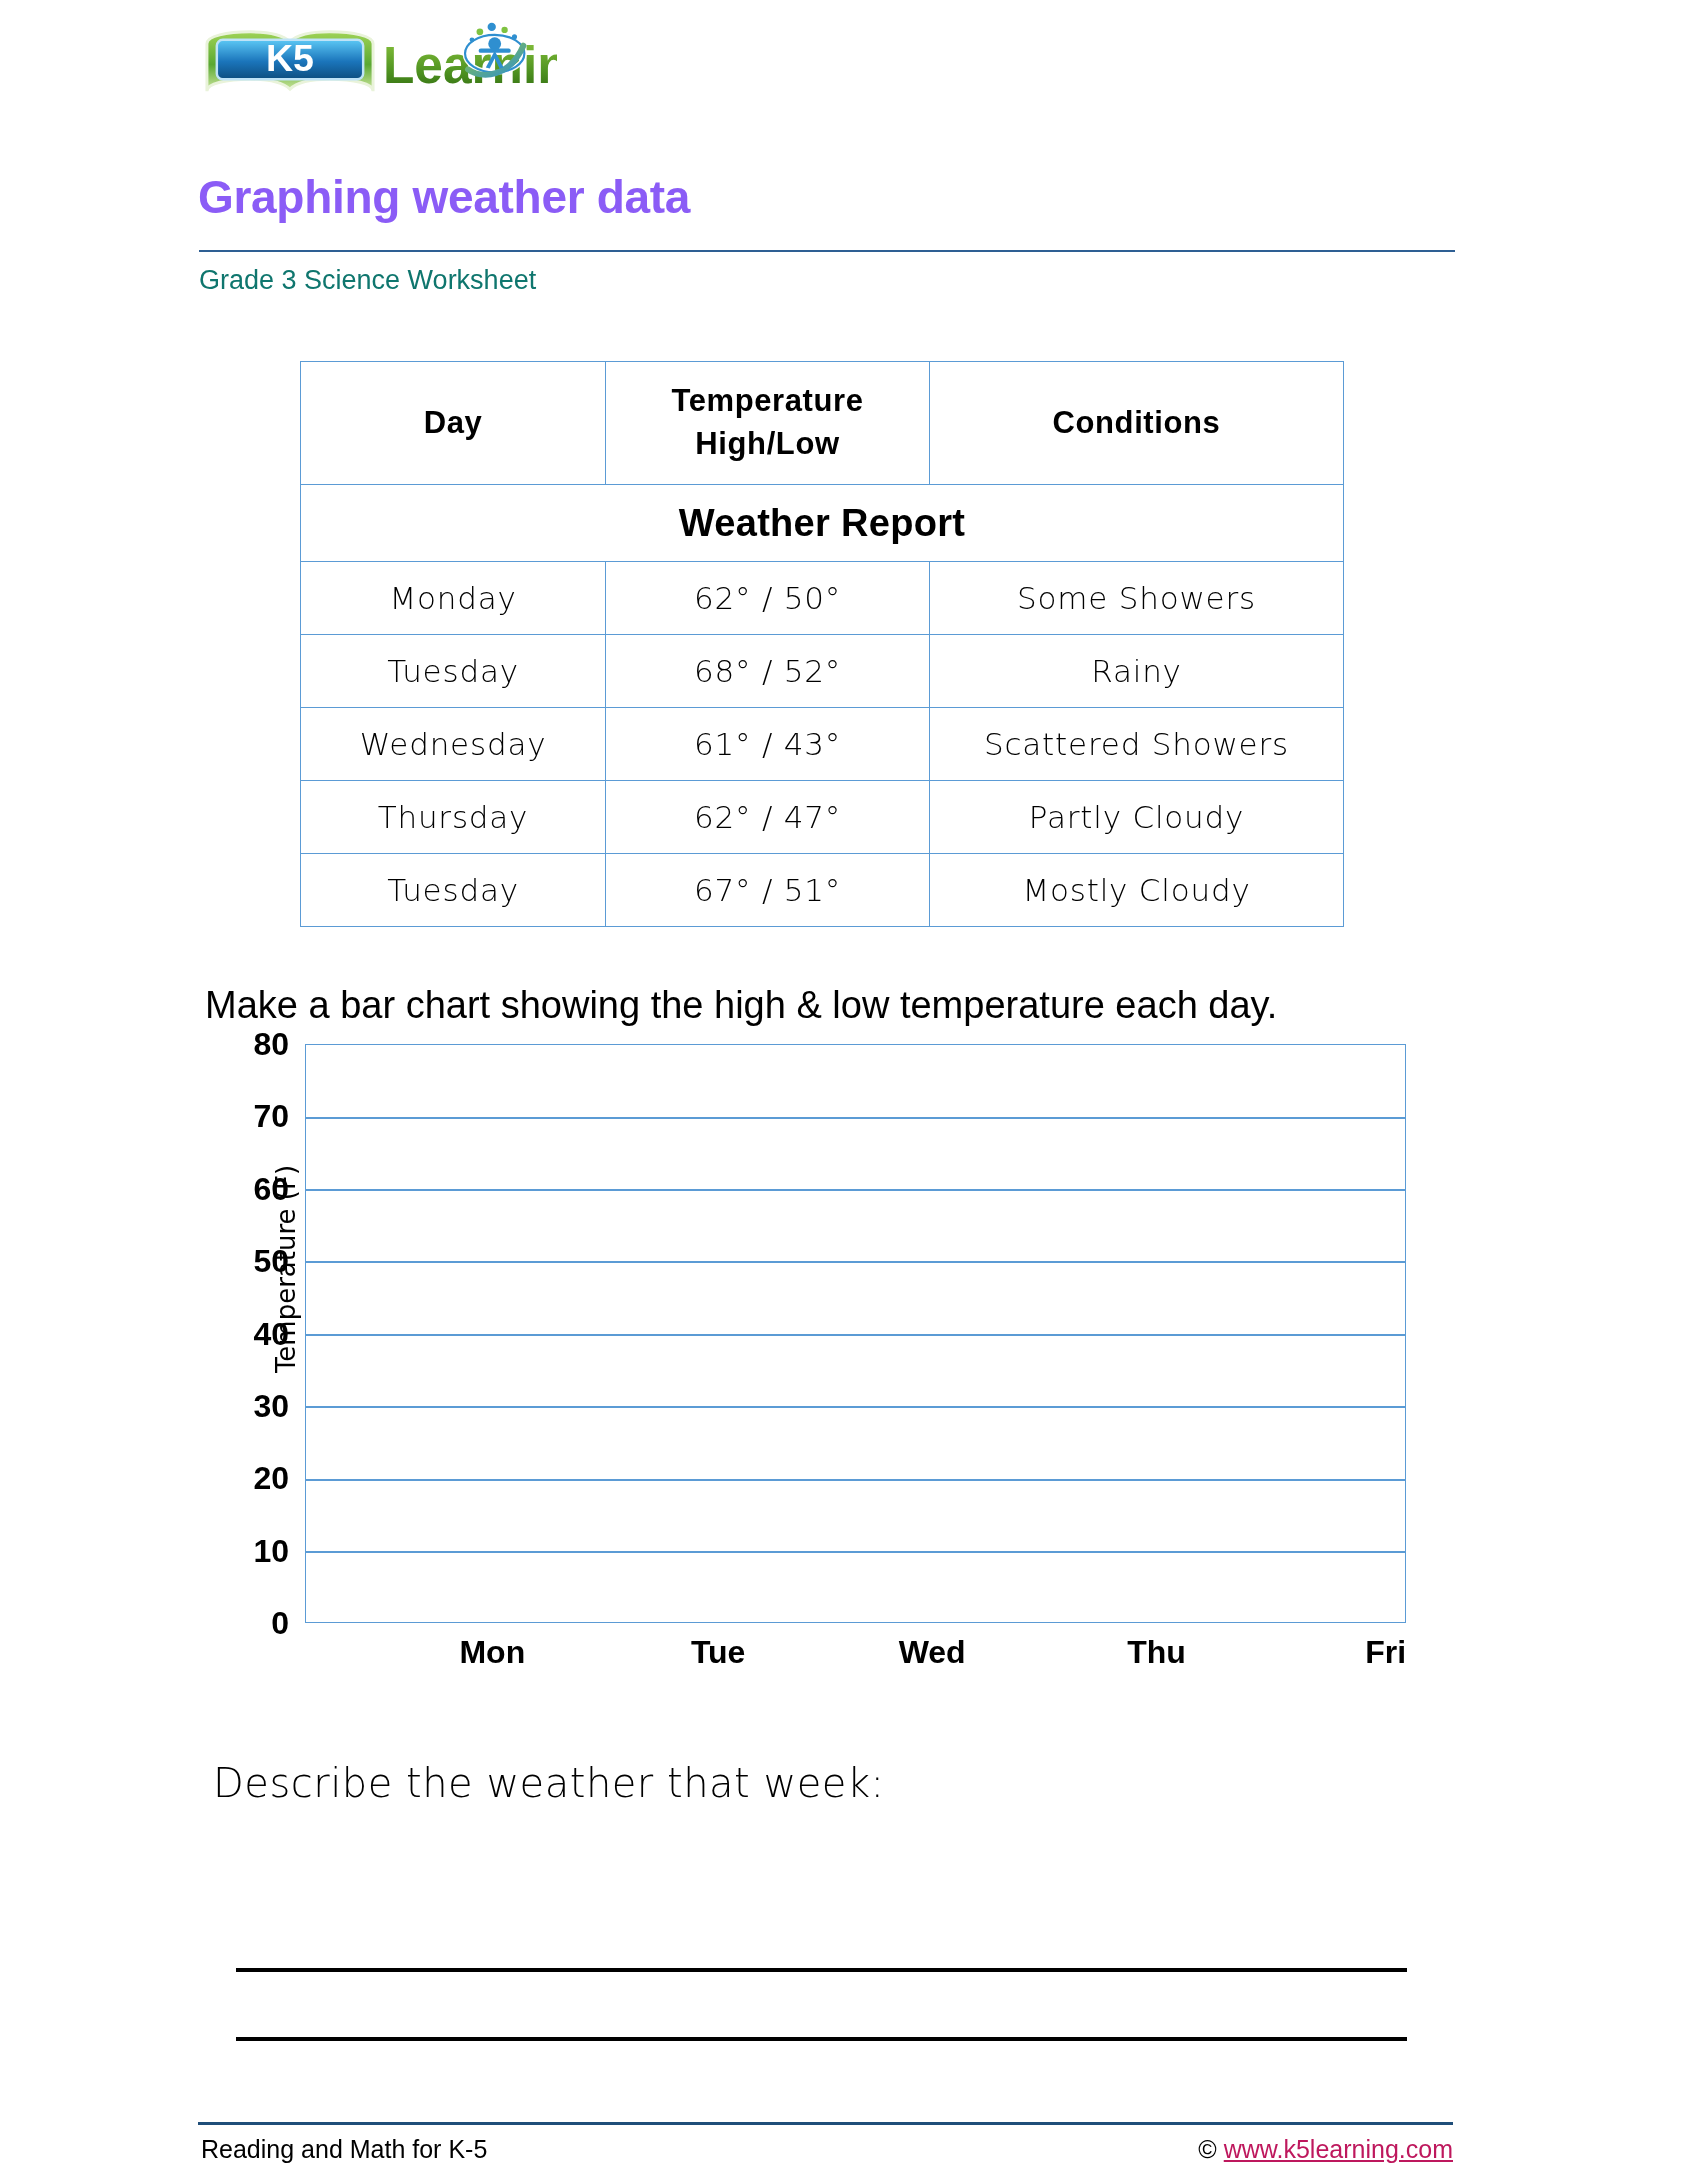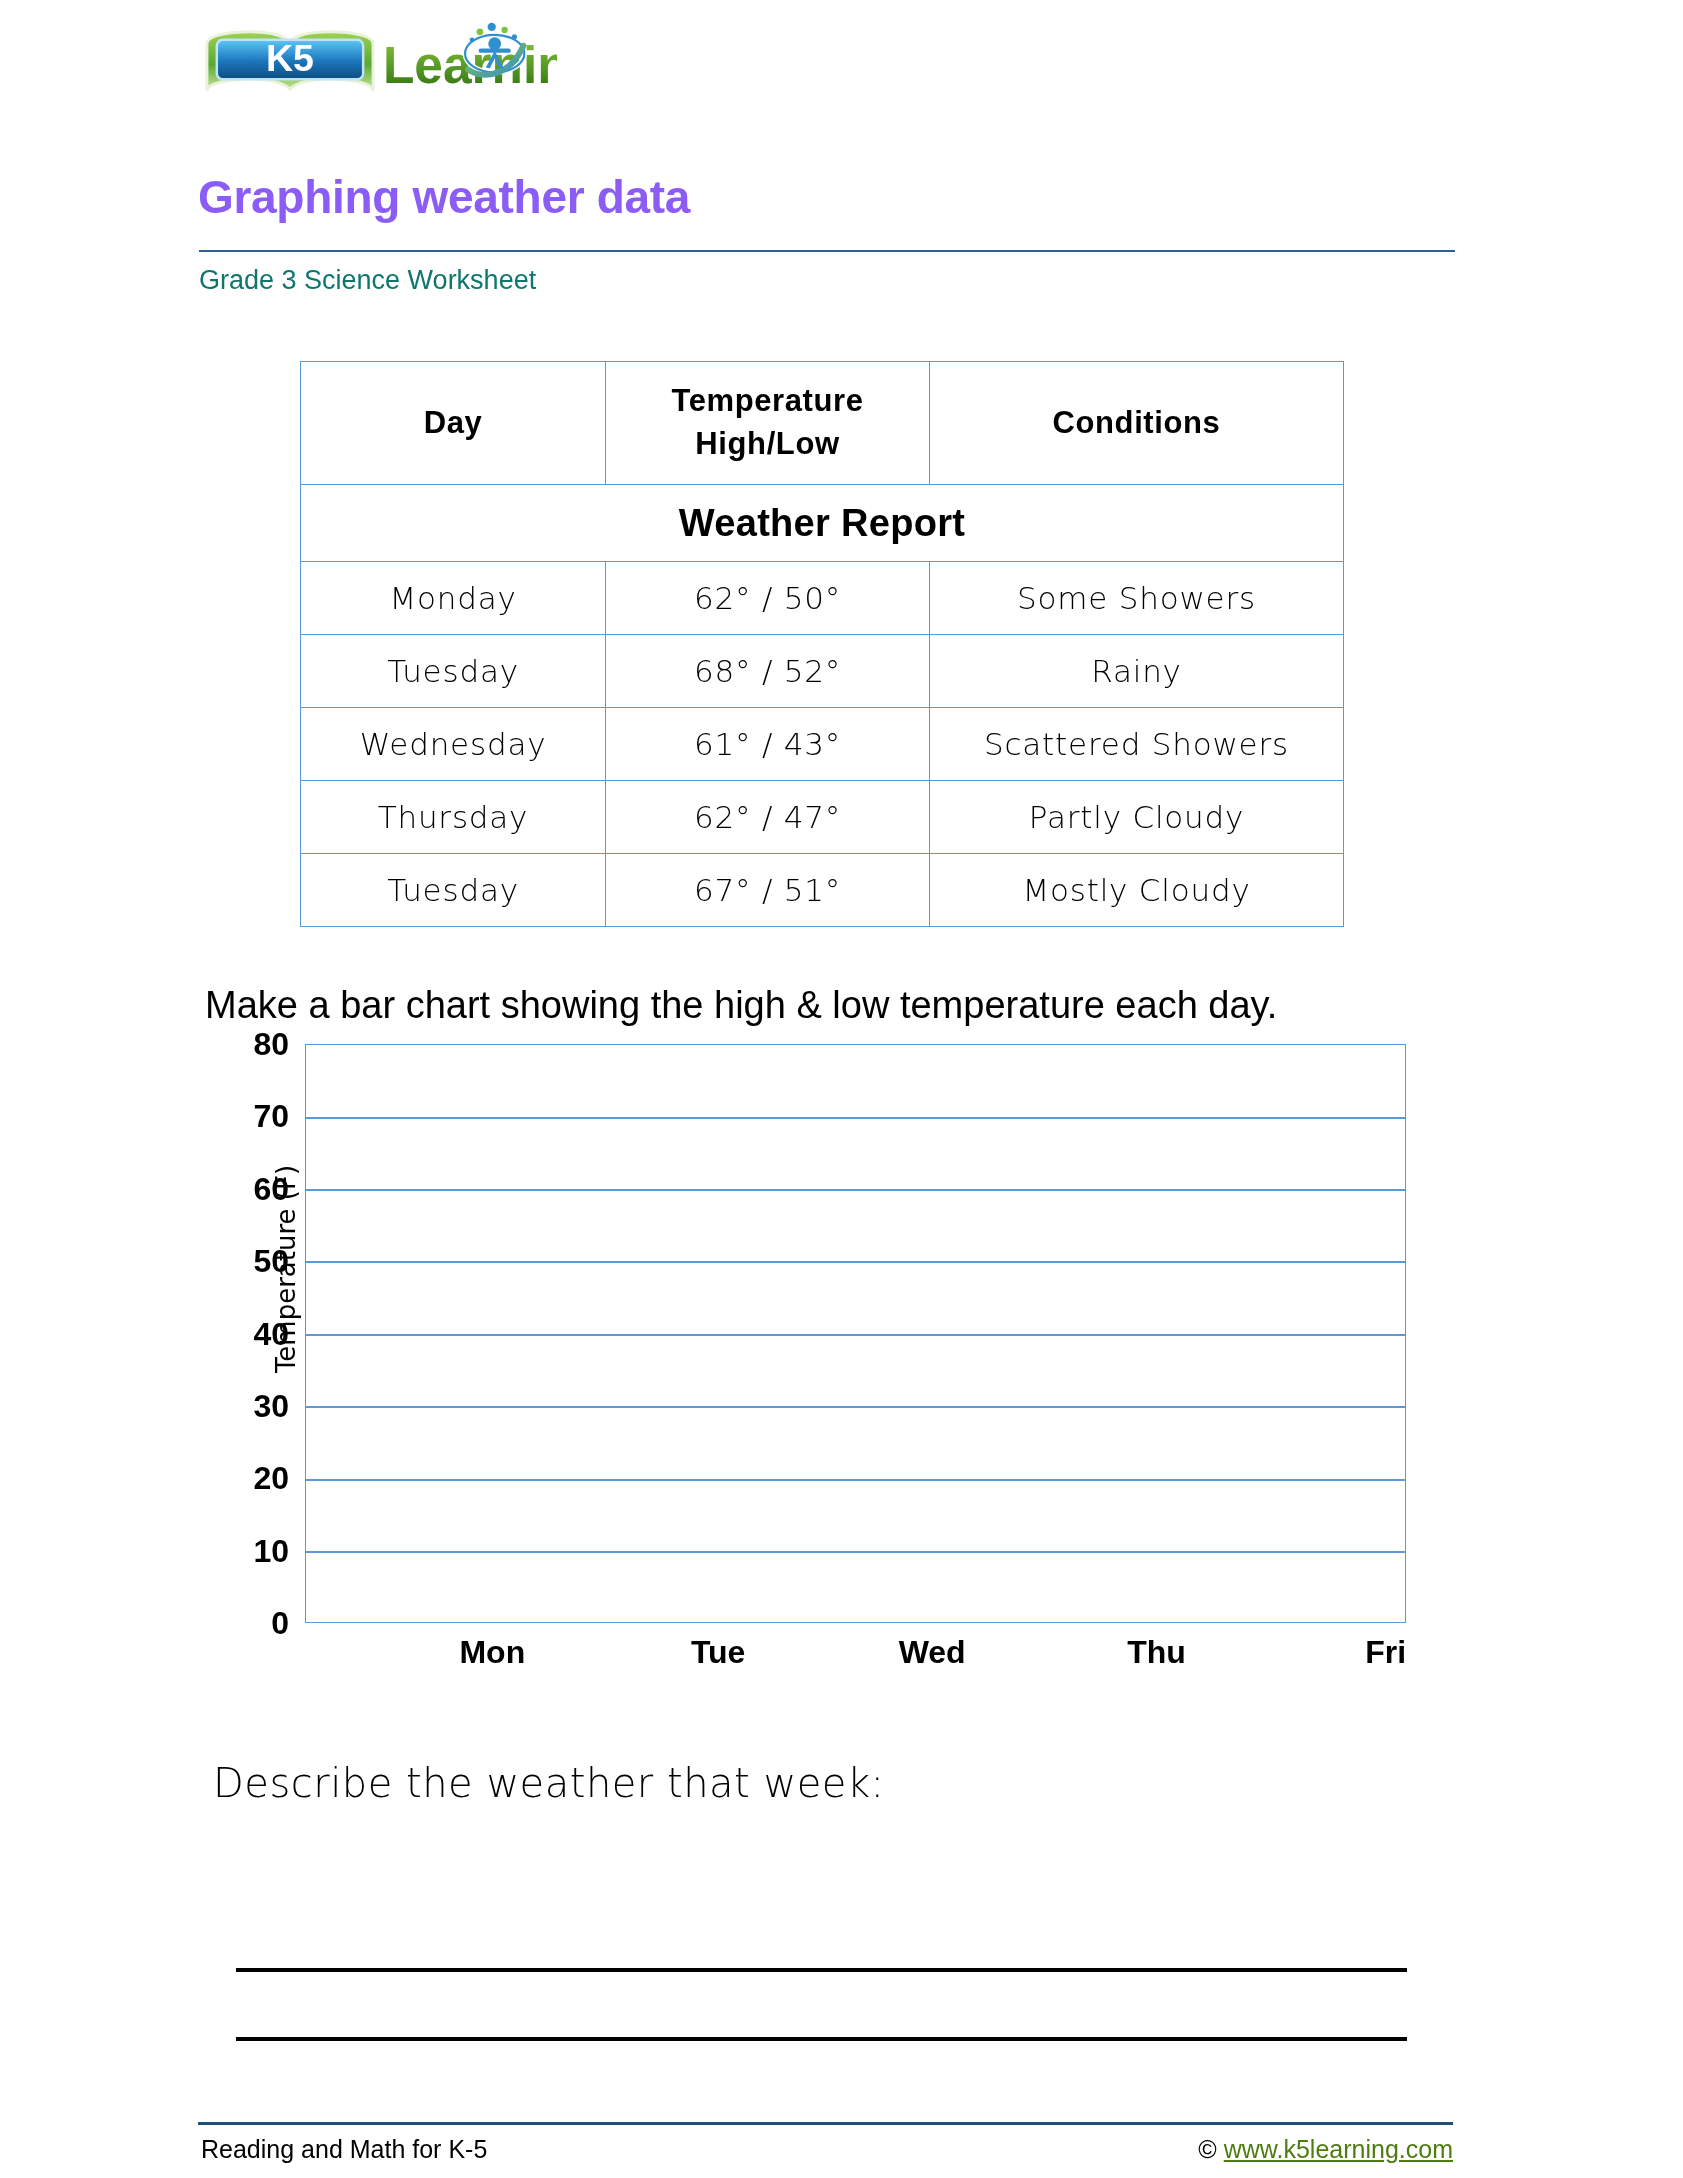--- a/index.html
+++ b/index.html
@@ -214,21 +214,21 @@
   }
   .footer-right {
     position: absolute;
     right: 230px;
     top: 2135px;
     font-size: 25px;
     font-family: "Liberation Sans Narrow", "Liberation Sans", sans-serif;
     white-space: nowrap;
   }
   .footer-link {
-    color: #4d7c0f;
+    color: #be185d;
     text-decoration: underline;
   }
   .copy-mark { color: #000; }
 </style>
 </head>
 <body>
 
 <div class="logo-wrap">
   <svg class="logo-svg" width="356" height="91" viewBox="0 0 360 92" xmlns="http://www.w3.org/2000/svg">
     <defs>

